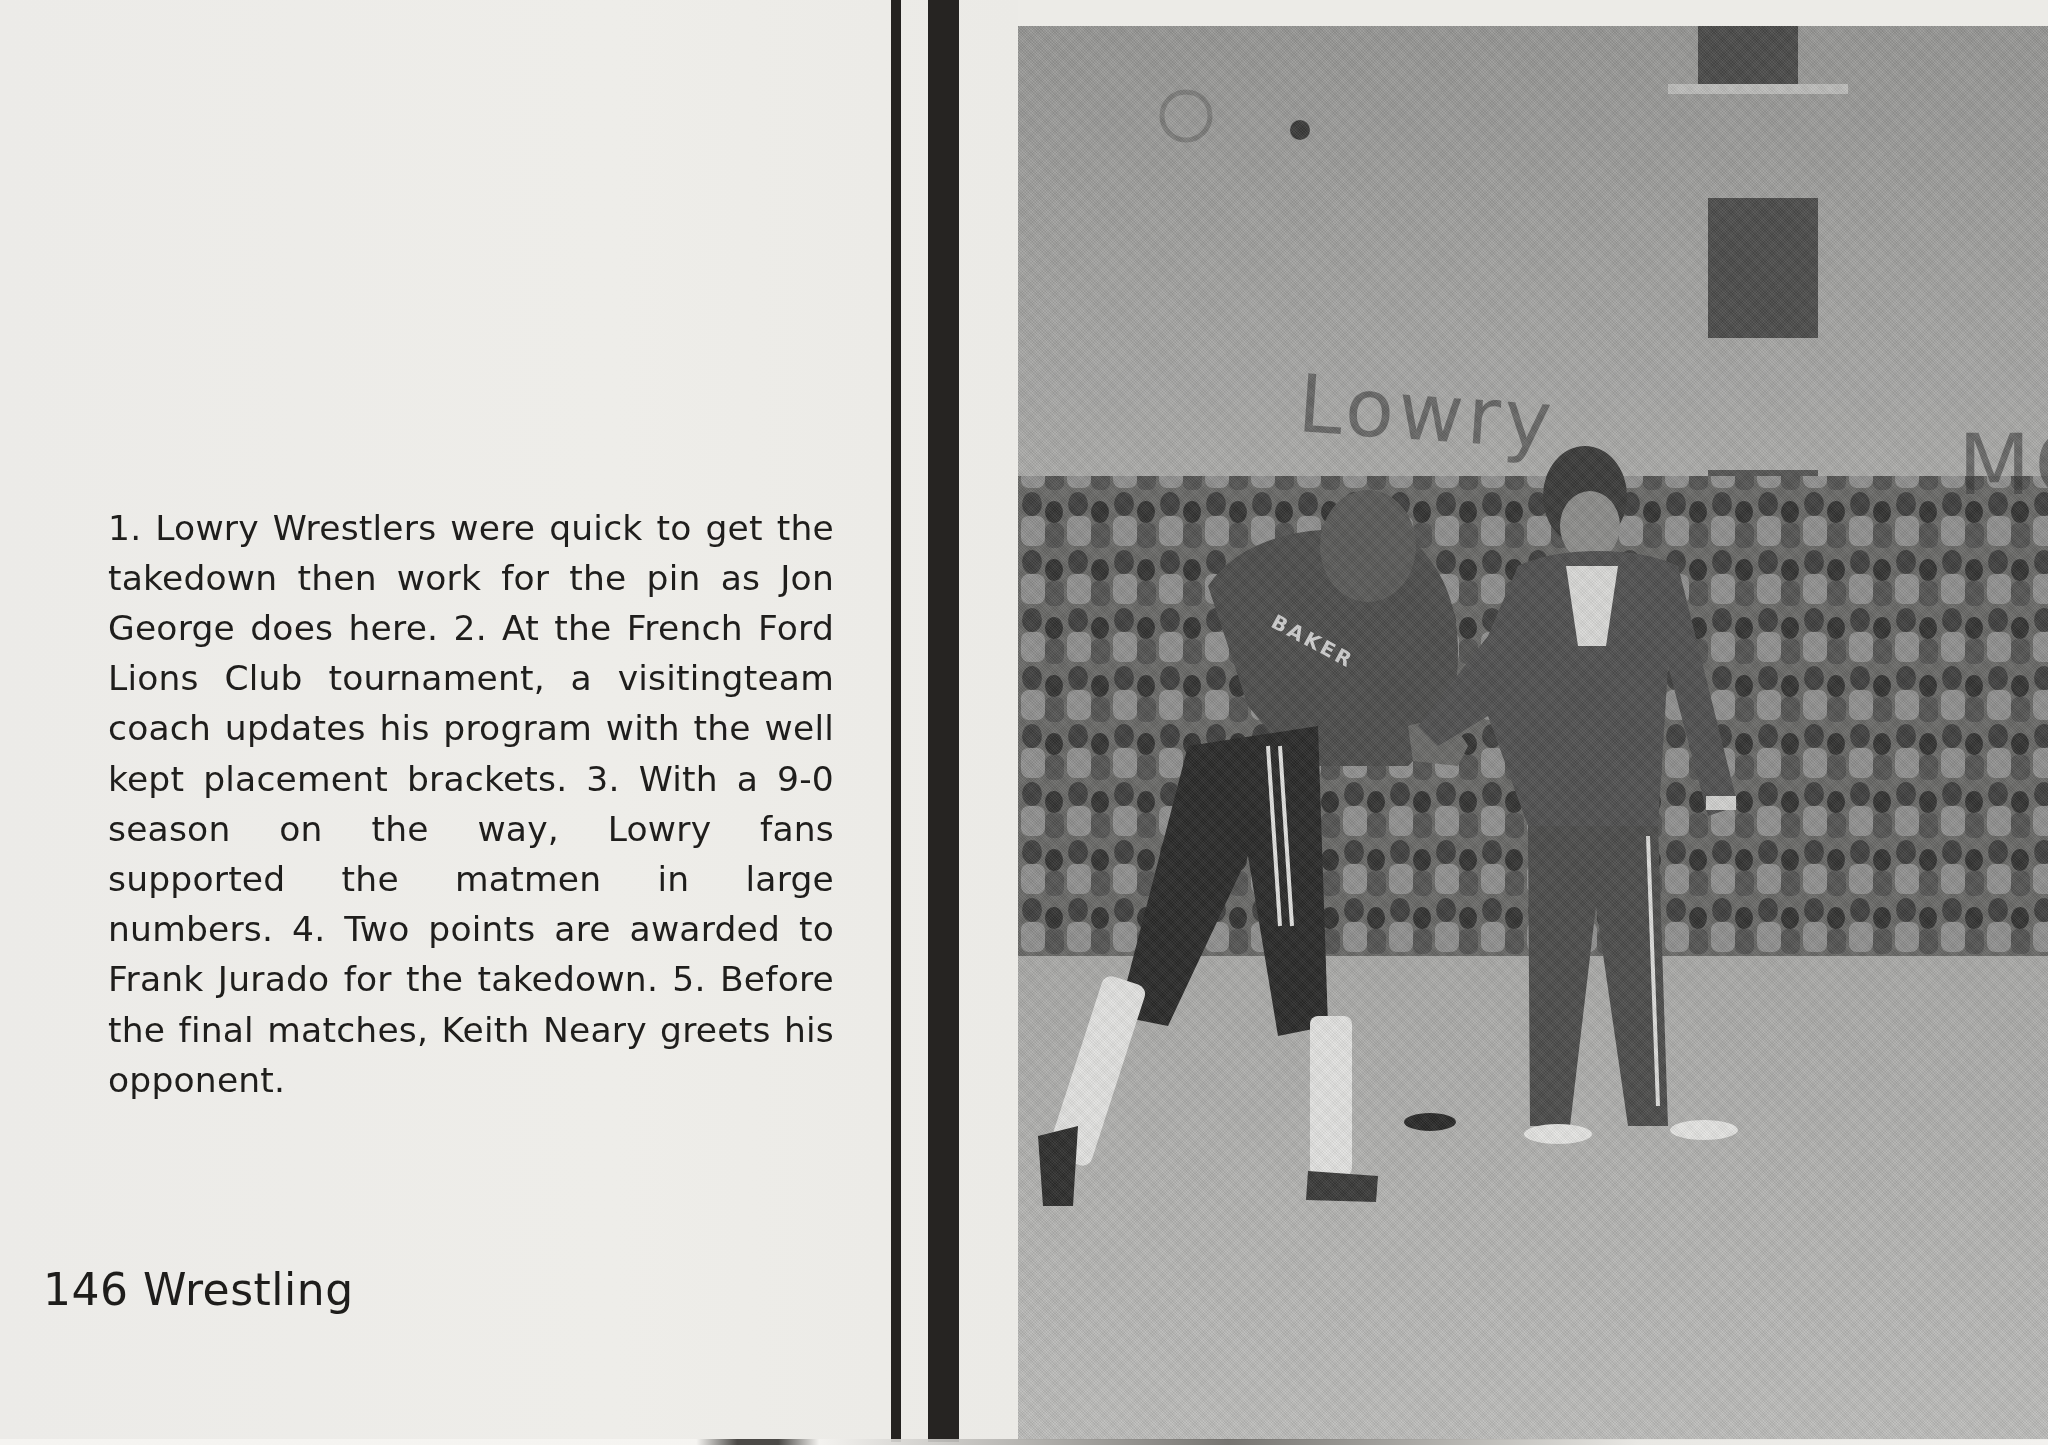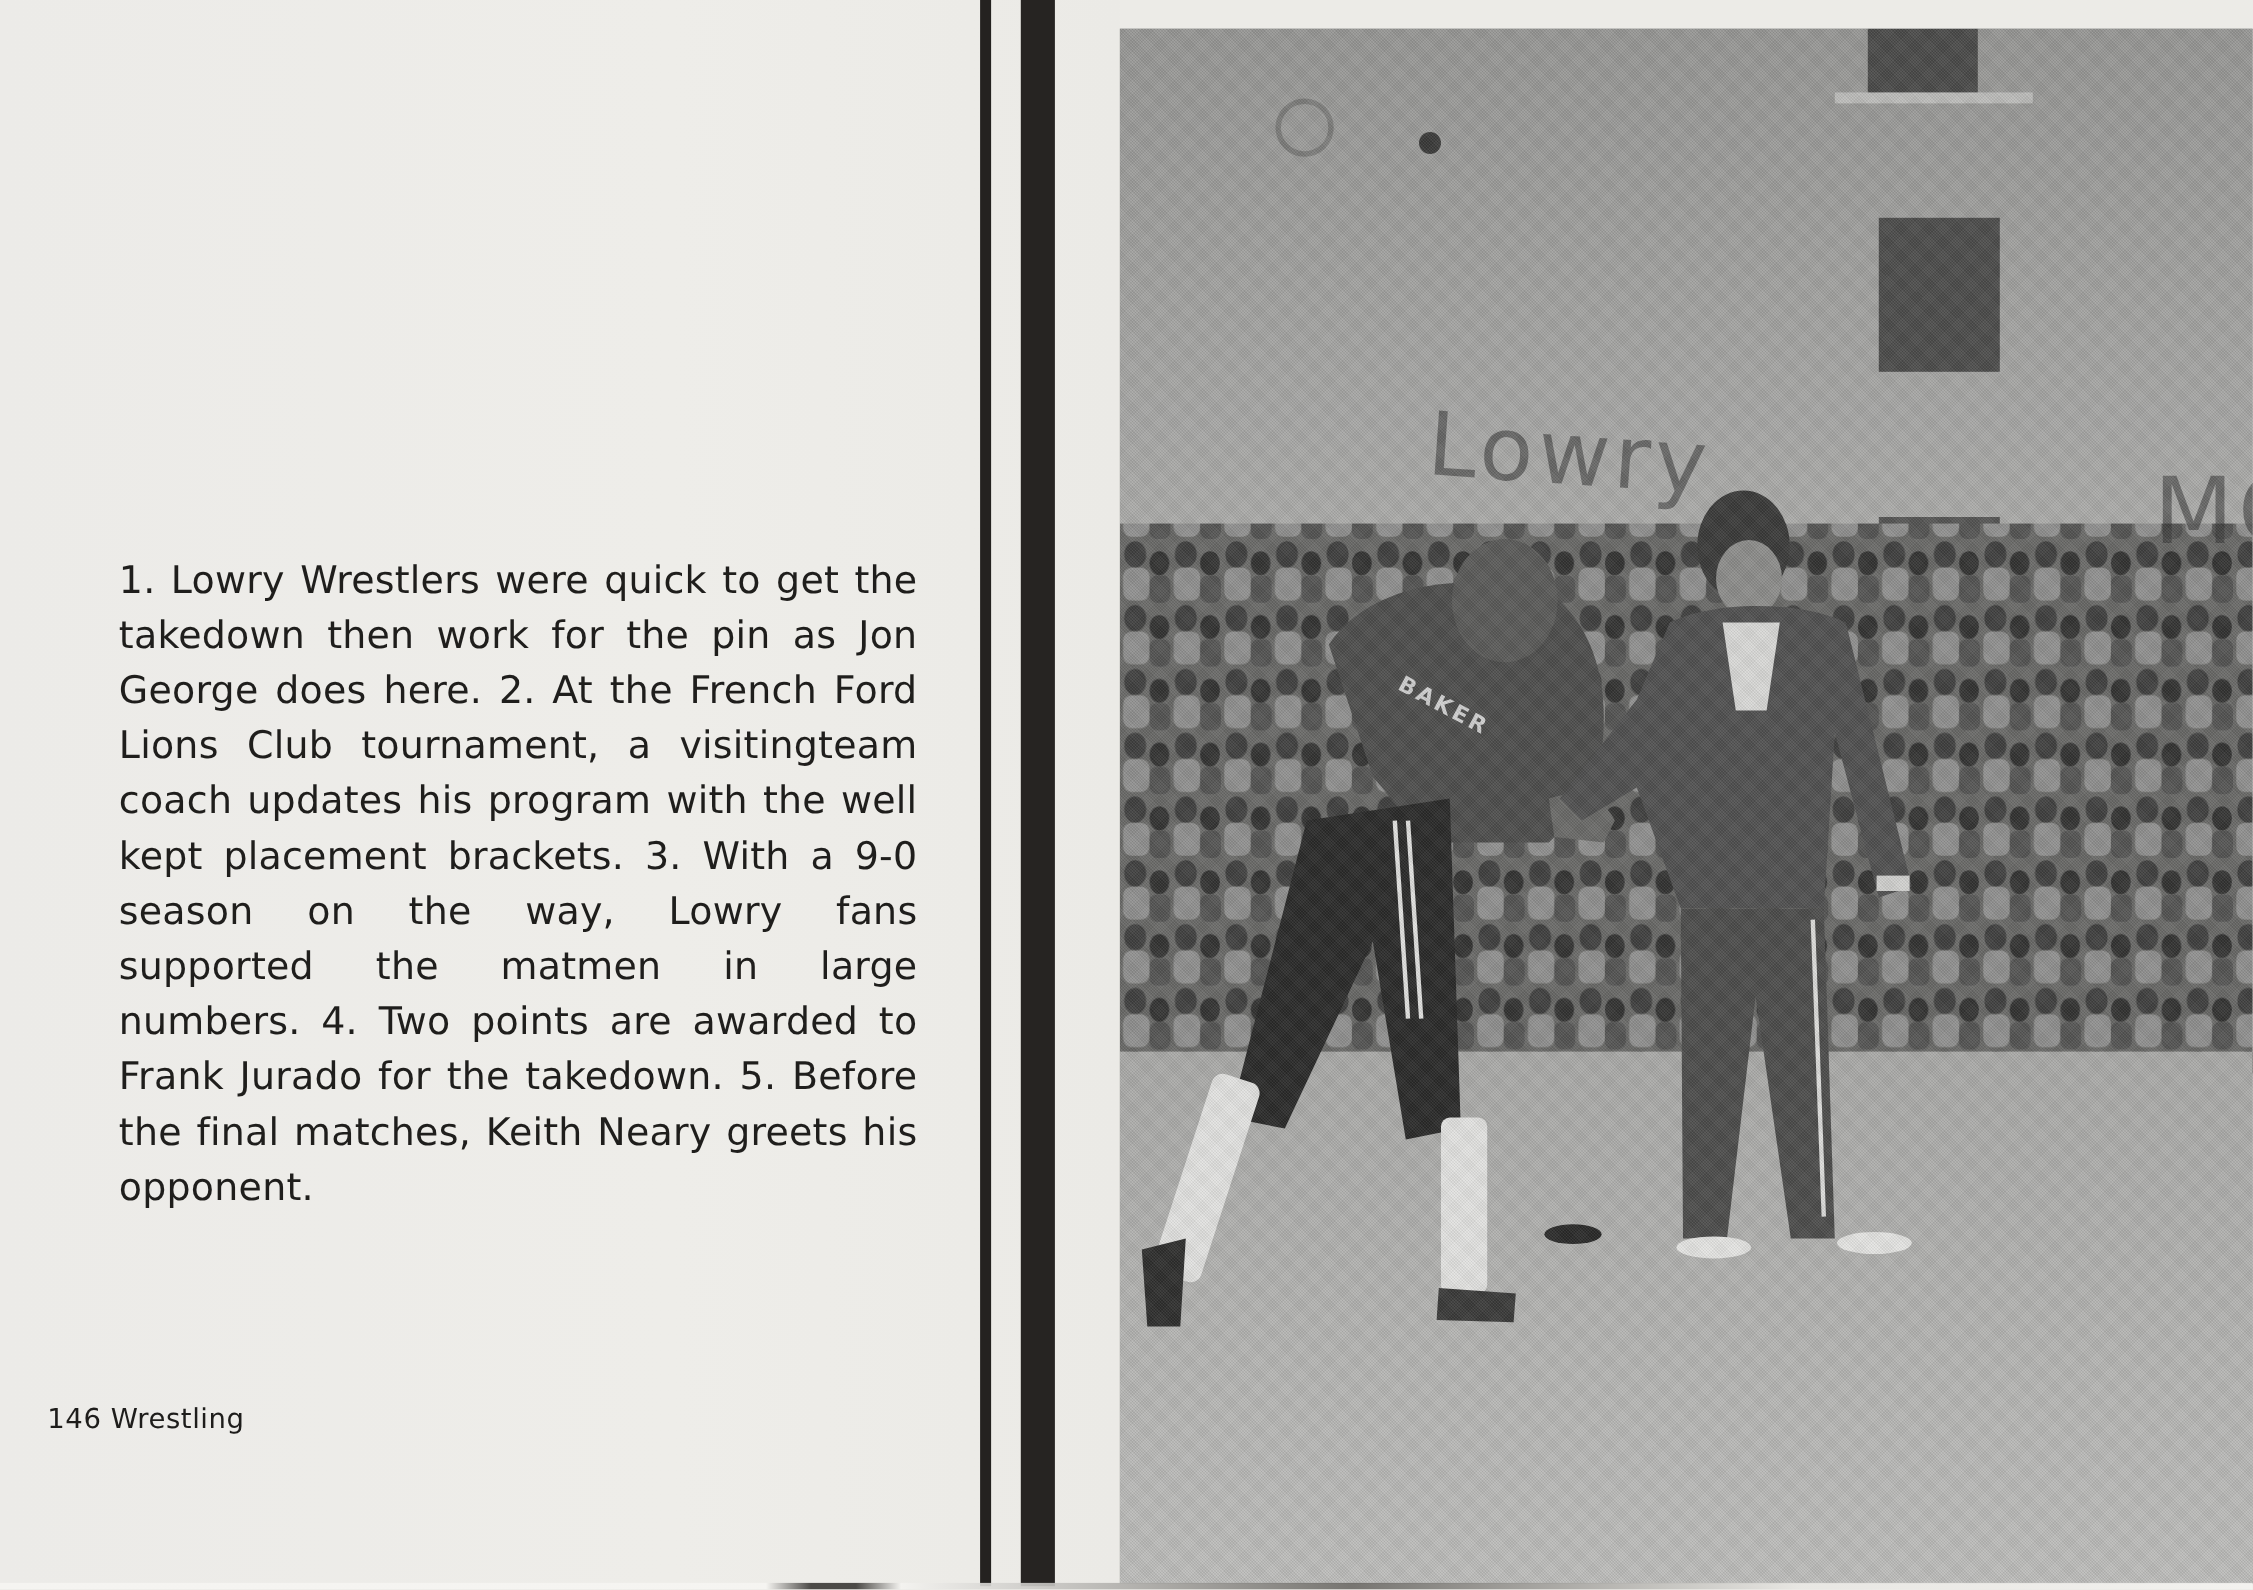--- a/index.html
+++ b/index.html
@@ -14,21 +14,21 @@
       background: linear-gradient(90deg, #ecebe8 0%, #eeede9 60%, #ebeae6 100%);
     }
     .caption {
       position: absolute; left: 108px; top: 468px; width: 726px;
       font-size: 34.5px; line-height: 50.2px; text-align: justify;
       letter-spacing: 0.2px; word-spacing: 1px; color: #1f1e1c;
       hyphens: manual;
     }
     .folio {
       position: absolute; left: 43px; top: 1268px;
-      font-size: 25px; line-height: 44px; color: #1e1d1b; letter-spacing: 0.5px;
+      font-size: 44px; line-height: 44px; color: #1e1d1b; letter-spacing: 0.5px;
     }
     .bar-thin {
       position: absolute; left: 891px; top: 0; width: 10px; height: 1442px;
       background: #242220;
     }
     .bar-thick {
       position: absolute; left: 928px; top: 0; width: 31px; height: 1442px;
       background: #262422;
     }
     .bottom-edge {

